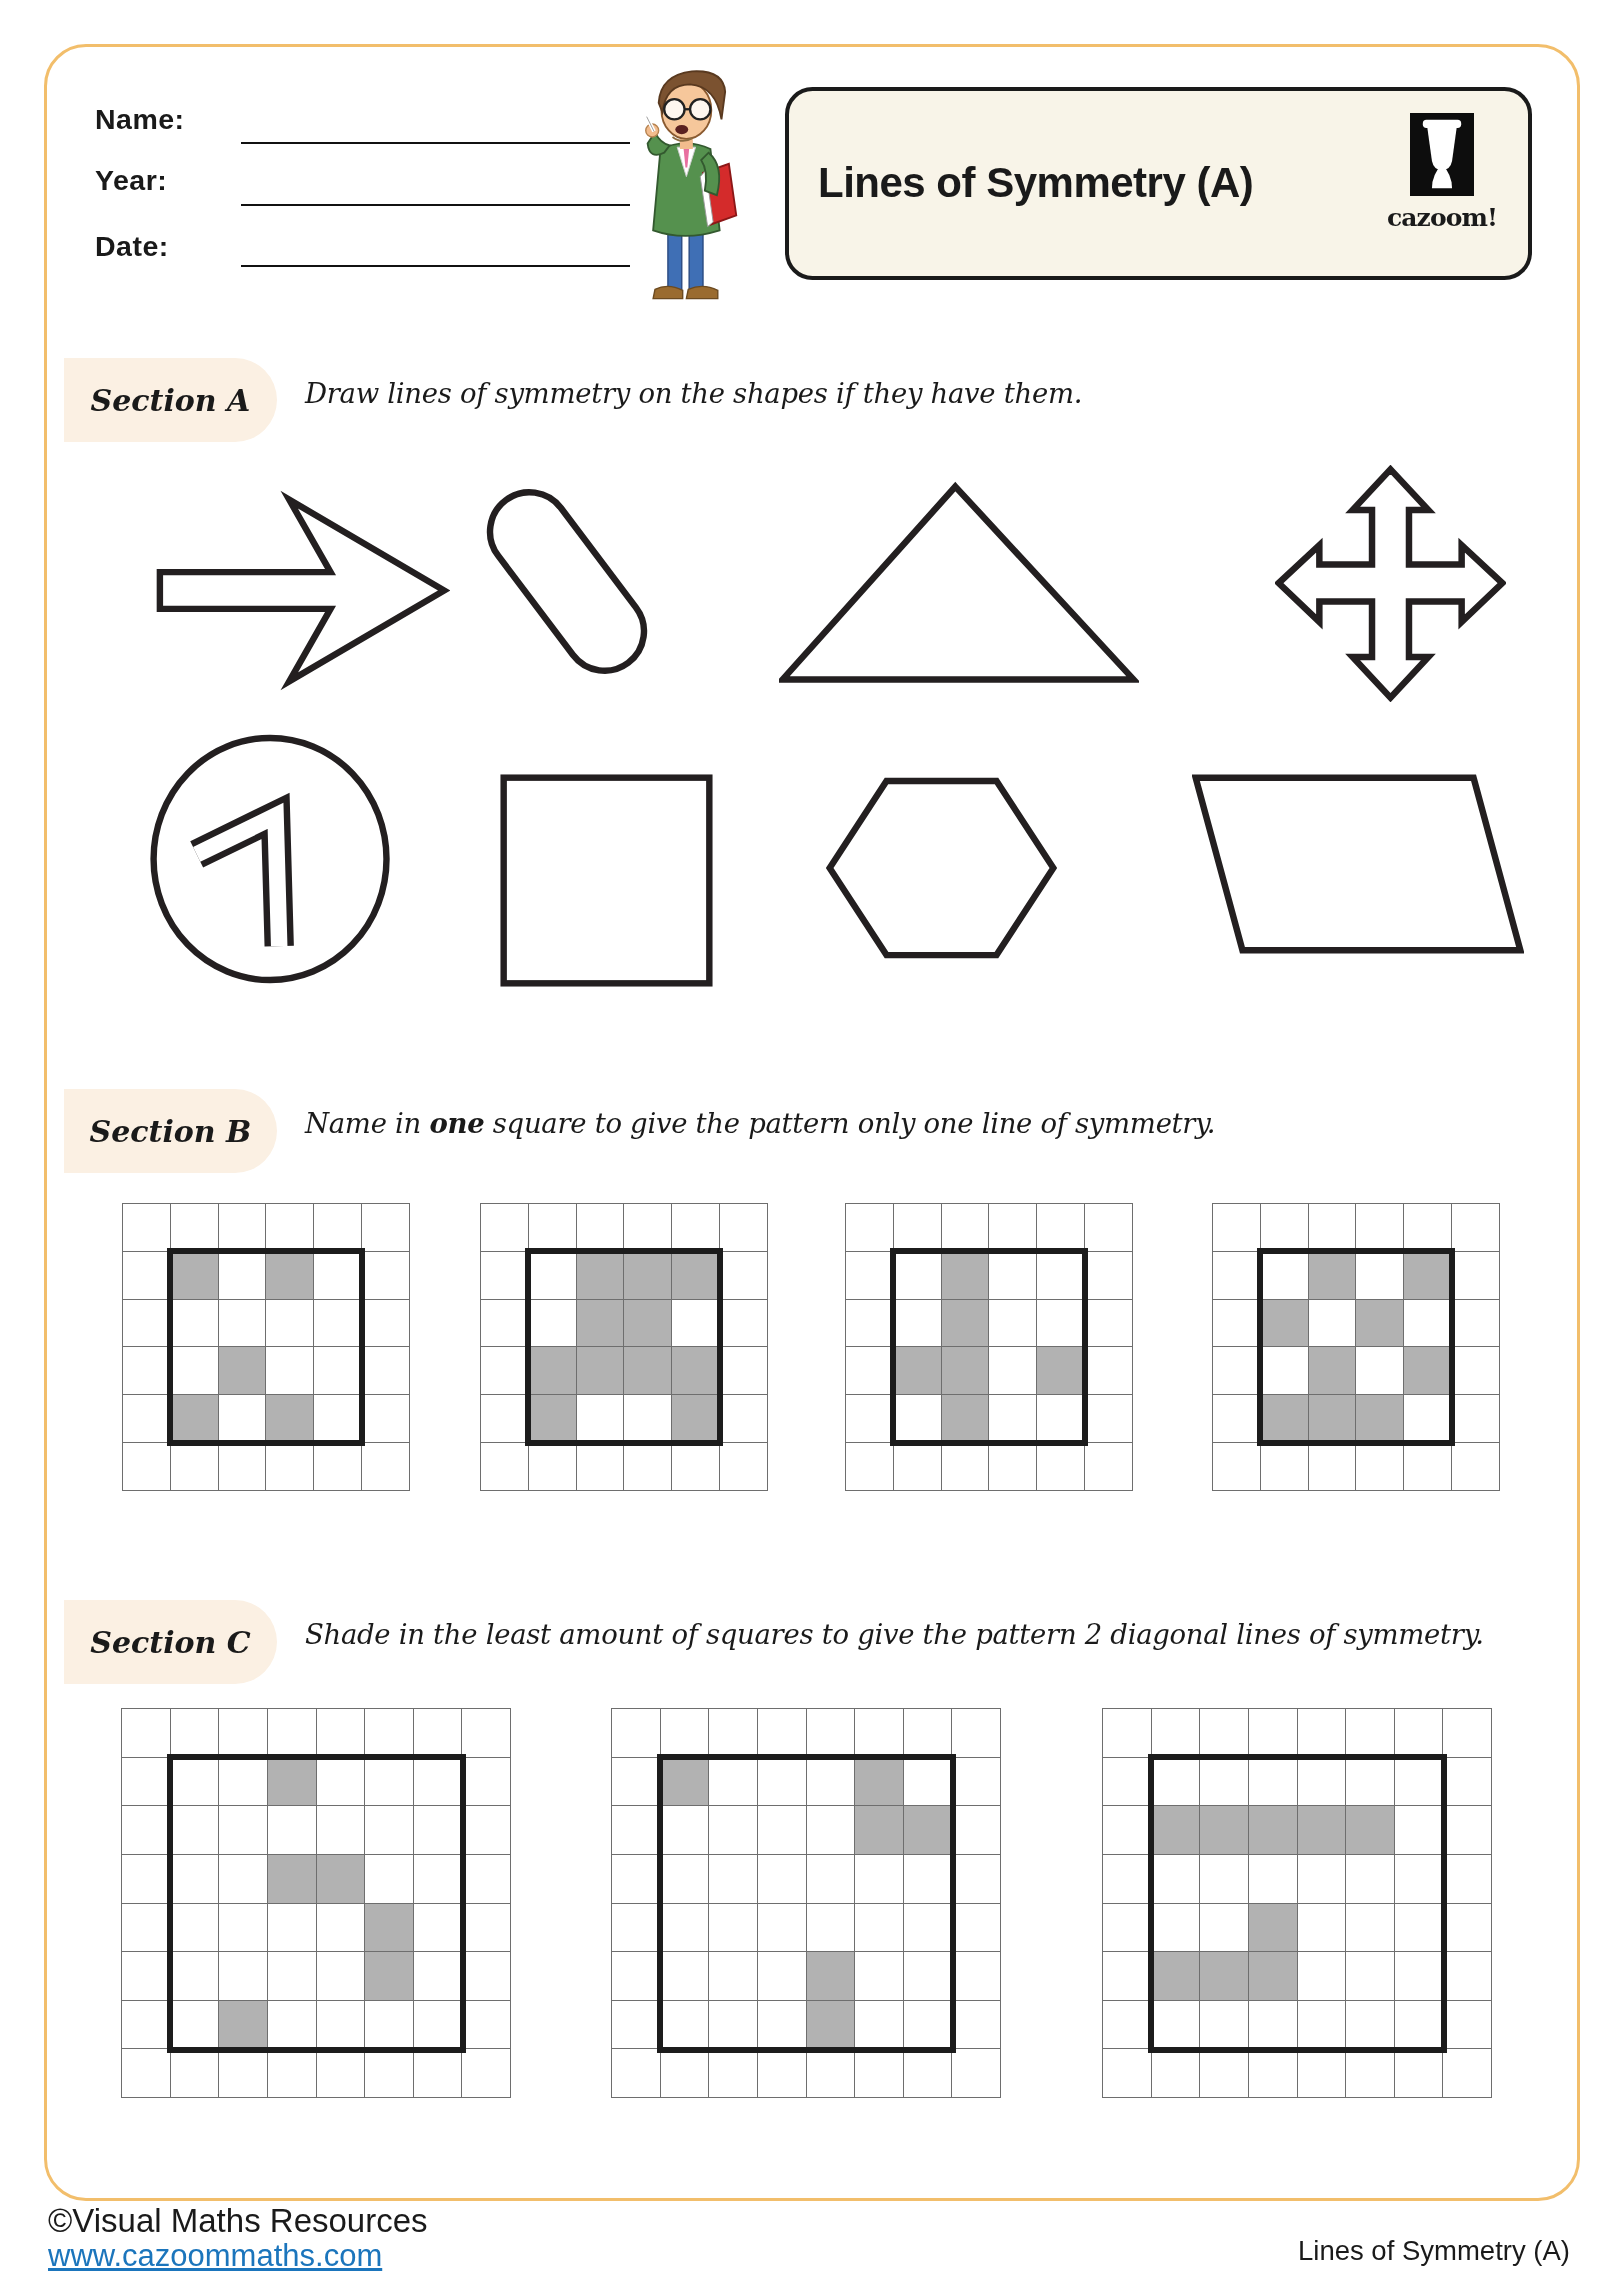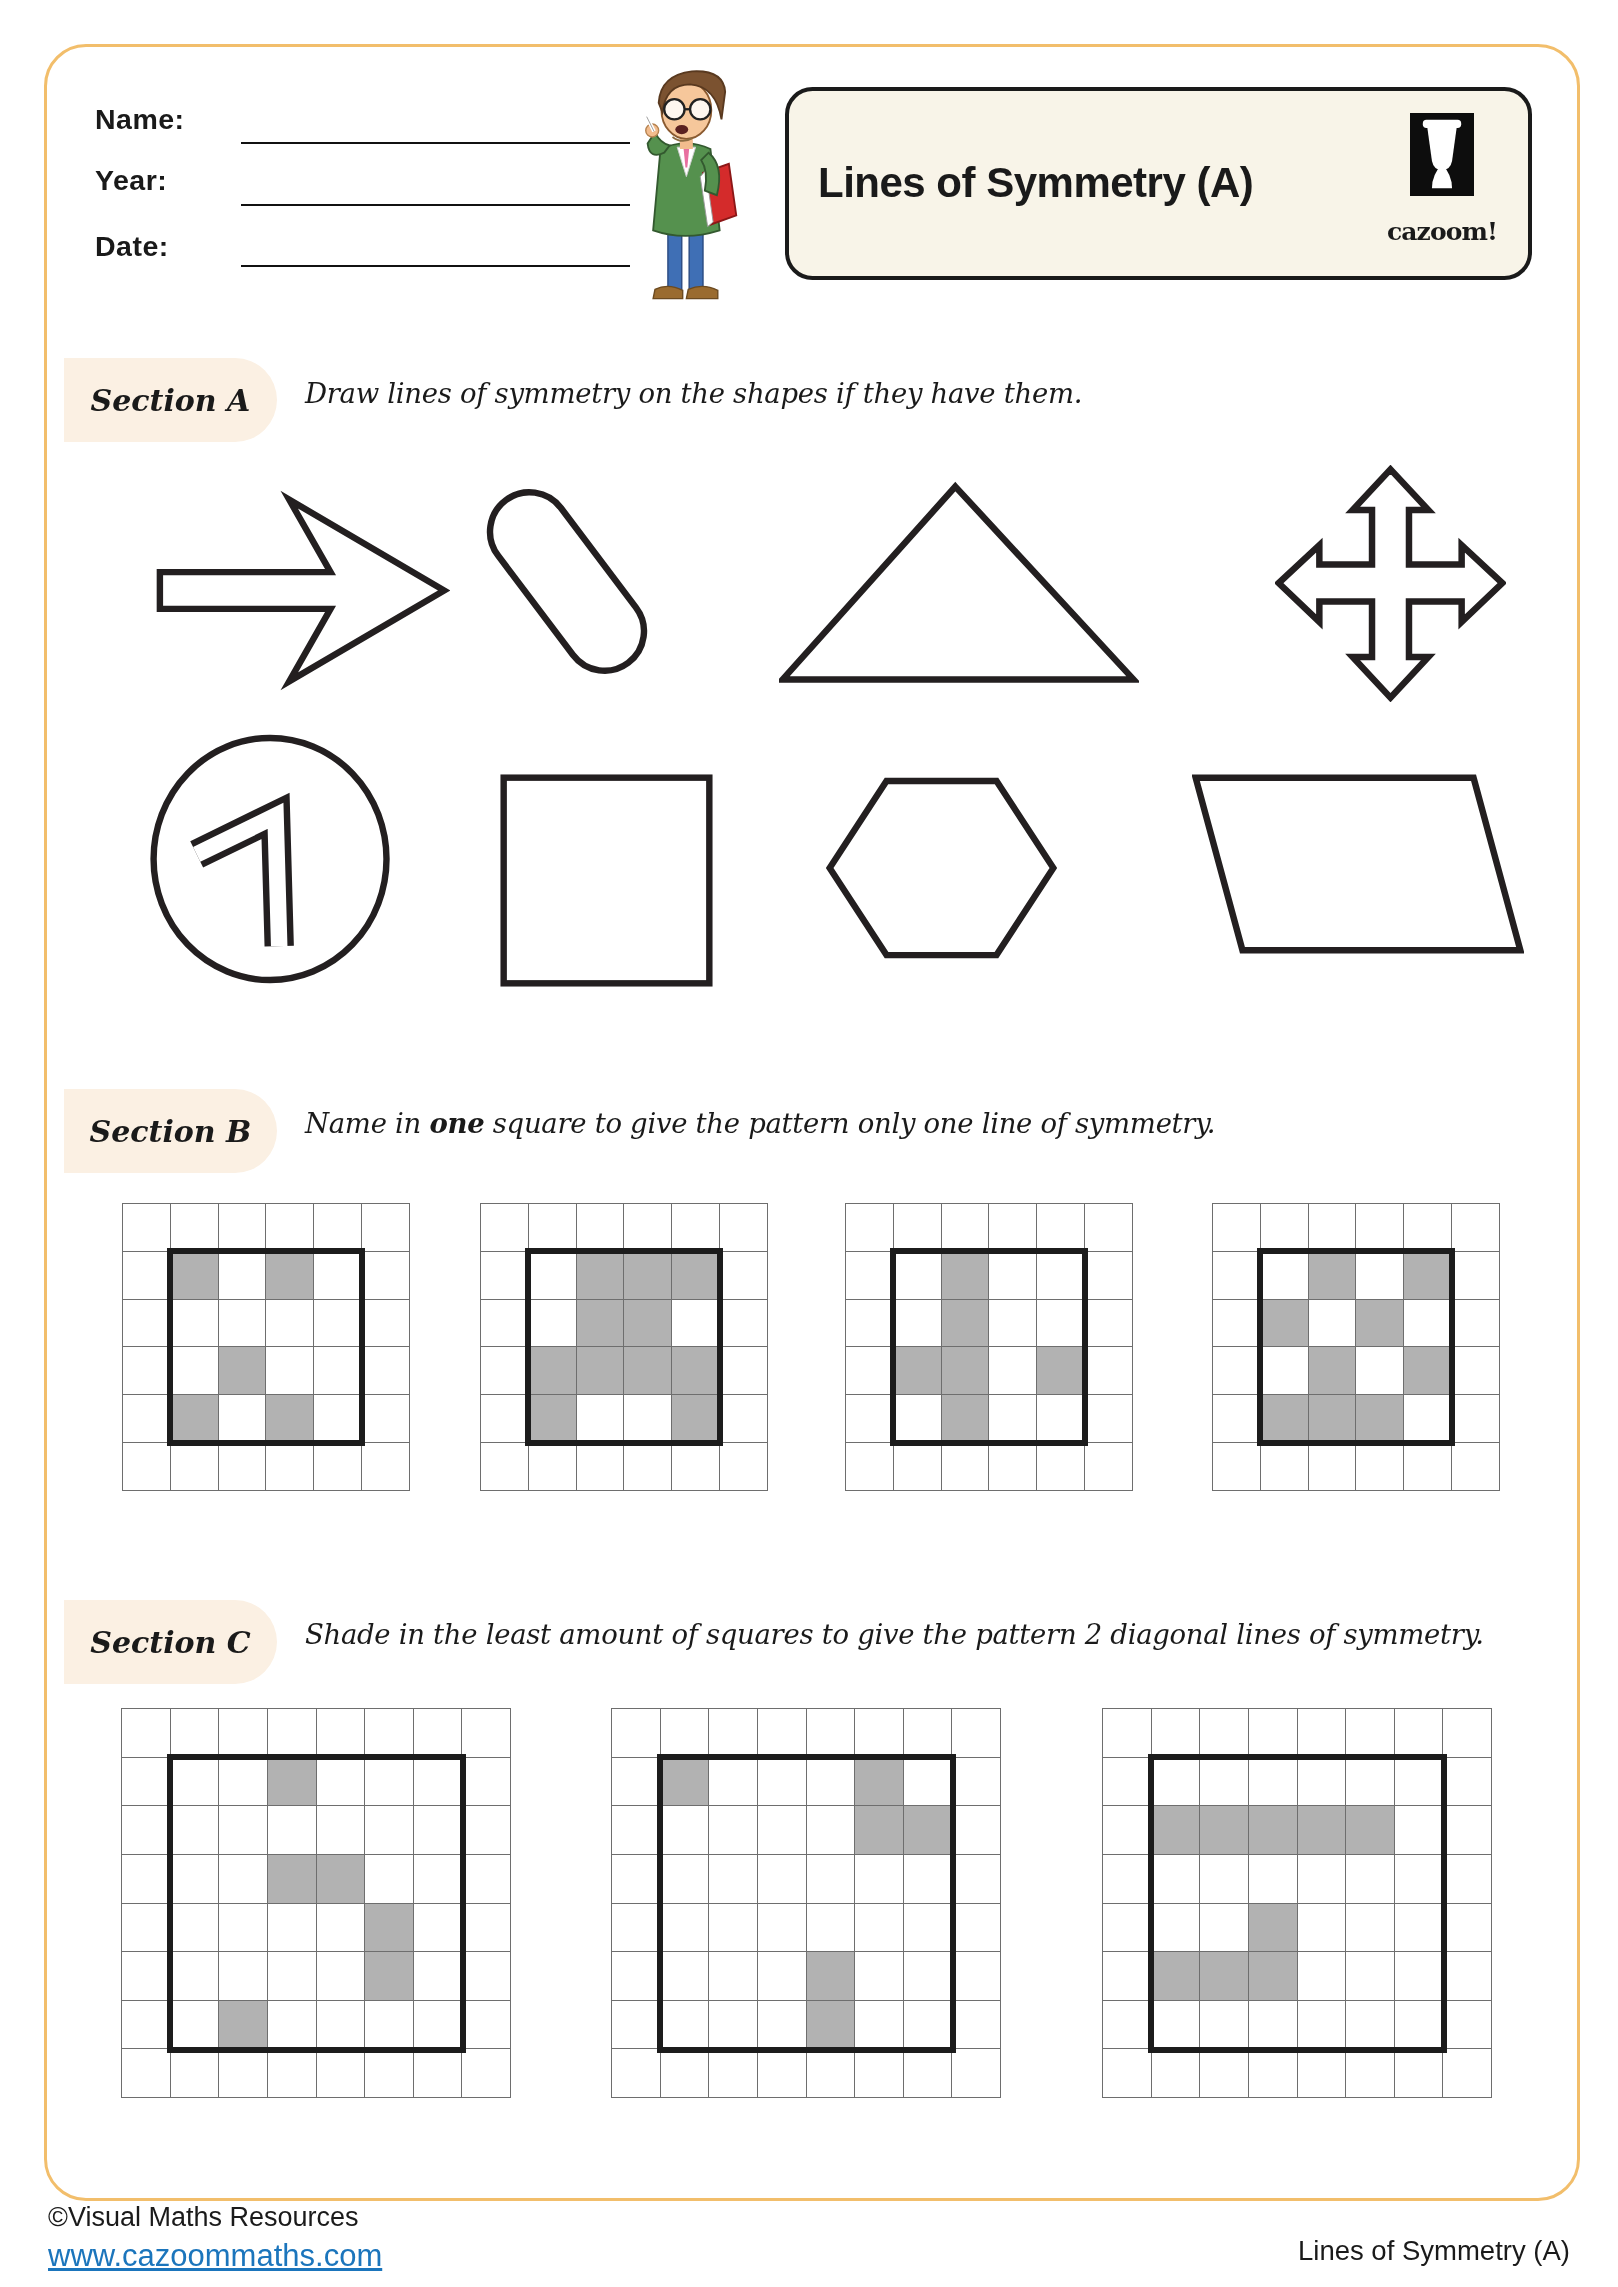--- a/index.html
+++ b/index.html
@@ -22,42 +22,42 @@
   #title-box{
     left:785px;top:87px;width:747px;height:193px;background:var(--title-bg,#F8F4E8);
     border:4.6px solid #1a1a1a;border-radius:27.5px;box-sizing:border-box;
   }
   #title-text{
     position:absolute;left:29px;top:0;height:184px;display:flex;align-items:center;
     font-size:42px;font-weight:bold;letter-spacing:-0.5px;
   }
   #logo{position:absolute;right:31px;top:22px;width:110px;text-align:center;}
   #logo-mark{display:inline-block;width:64px;height:83px;background:#0d0d0d;}
-  #logo-text{font-family:"DejaVu Serif",serif;font-weight:bold;font-size:25px;margin-top:18px;letter-spacing:-0.9px;}
+  #logo-text{font-family:"DejaVu Serif",serif;font-weight:bold;font-size:25px;margin-top:4px;letter-spacing:-0.9px;}
   
   .chip{
     left:64px;width:213px;height:84px;background:var(--chip-bg,#FBF0E3);
     border-radius:0 42px 42px 0;display:flex;align-items:center;justify-content:center;
     font-family:"DejaVu Serif",serif;font-style:italic;font-weight:bold;font-size:30px;
   }
   .instruction{
     left:305px;font-family:"DejaVu Serif",serif;font-style:italic;font-size:27.5px;
     letter-spacing:-0.3px;white-space:nowrap;
   }
   .instruction b{font-style:italic;}
   
   .shape svg{display:block;}
   .shape polygon,.shape rect.outl,.shape ellipse.outl{fill:#fff;stroke:#231F20;stroke-width:7;stroke-linejoin:miter;}
   
   .grid{position:absolute;display:grid;background:#fff;border-top:1.8px solid var(--grid-line,#6E6E6E);border-left:1.8px solid var(--grid-line,#6E6E6E);box-sizing:content-box;}
   .cell{border-right:1.8px solid var(--grid-line,#6E6E6E);border-bottom:1.8px solid var(--grid-line,#6E6E6E);box-sizing:border-box;}
   .cell.shaded{background:var(--shade,#B2B2B2);}
   .thickbox{position:absolute;border:6.4px solid #1c1c1c;box-sizing:border-box;pointer-events:none;}
   
-  #footer-copy{left:48px;top:2202px;font-size:27px;}
+  #footer-copy{left:48px;top:2202px;font-size:33px;}
   #footer-link{left:48px;top:2238px;font-size:31px;color:var(--link,#1B75BC);text-decoration:underline;}
   #footer-doc{right:48px;top:2235px;font-size:27.5px;}
 </style>
 </head>
 <body style="--page-border: #F2BE6B; --chip-bg: #FBF0E3; --title-bg: #F8F4E8; --shade: #B2B2B2; --grid-line: #6E6E6E; --link: #1B75BC;">
 
 <div id="page-border" class="abs"></div>
 
 <div class="abs field-label" style="left:95px;top:103px;">Name:</div>
 <div class="abs field-line" style="left:241px;top:142px;"></div>

